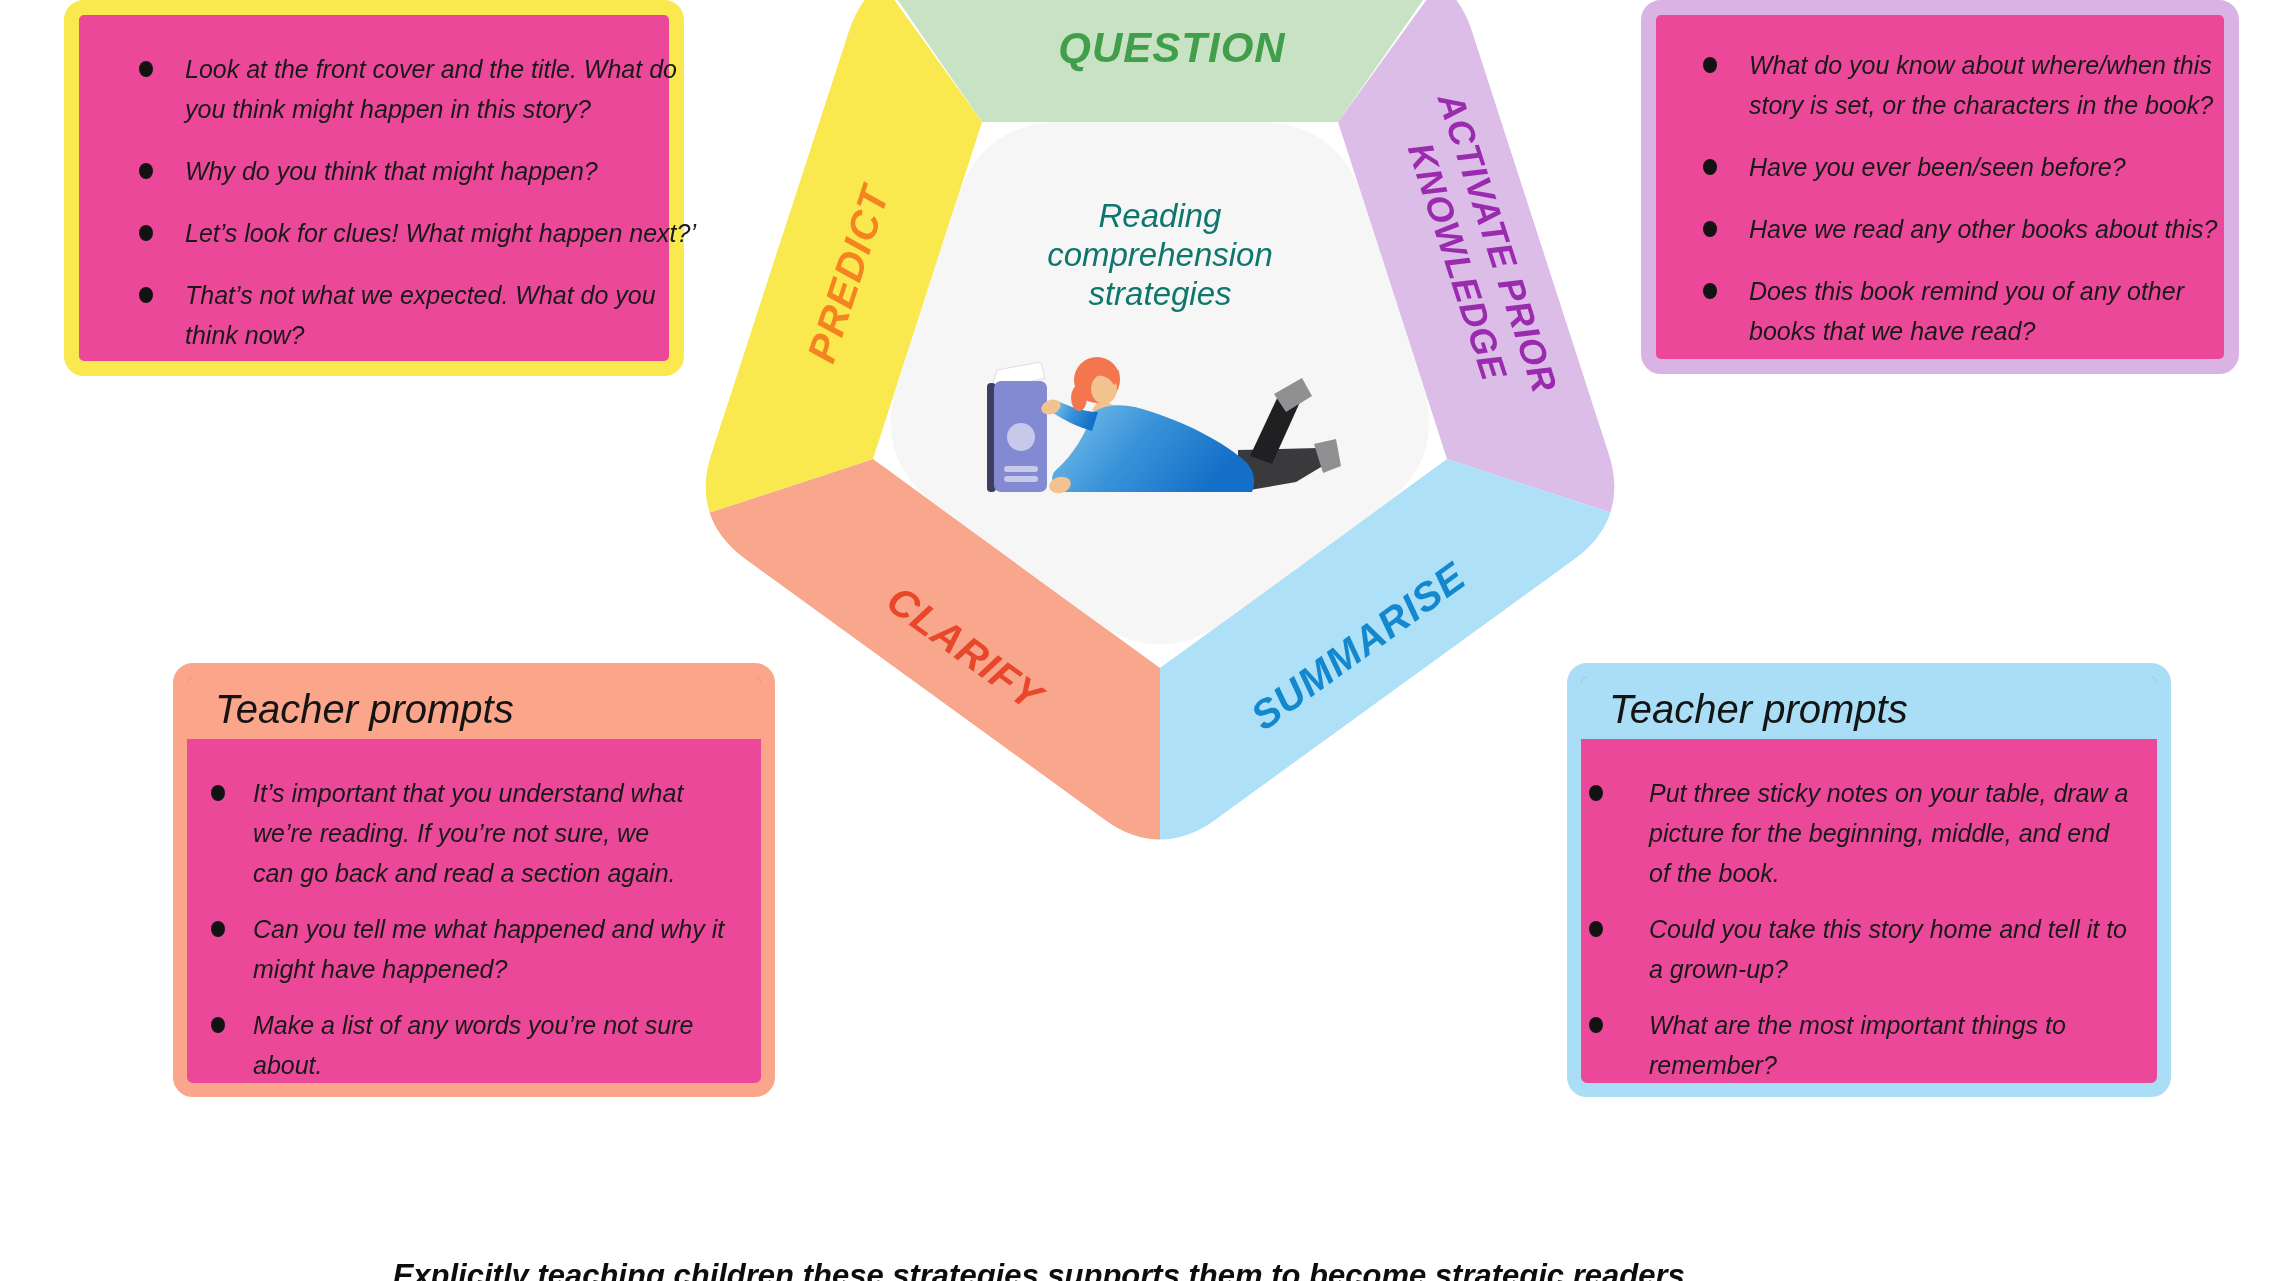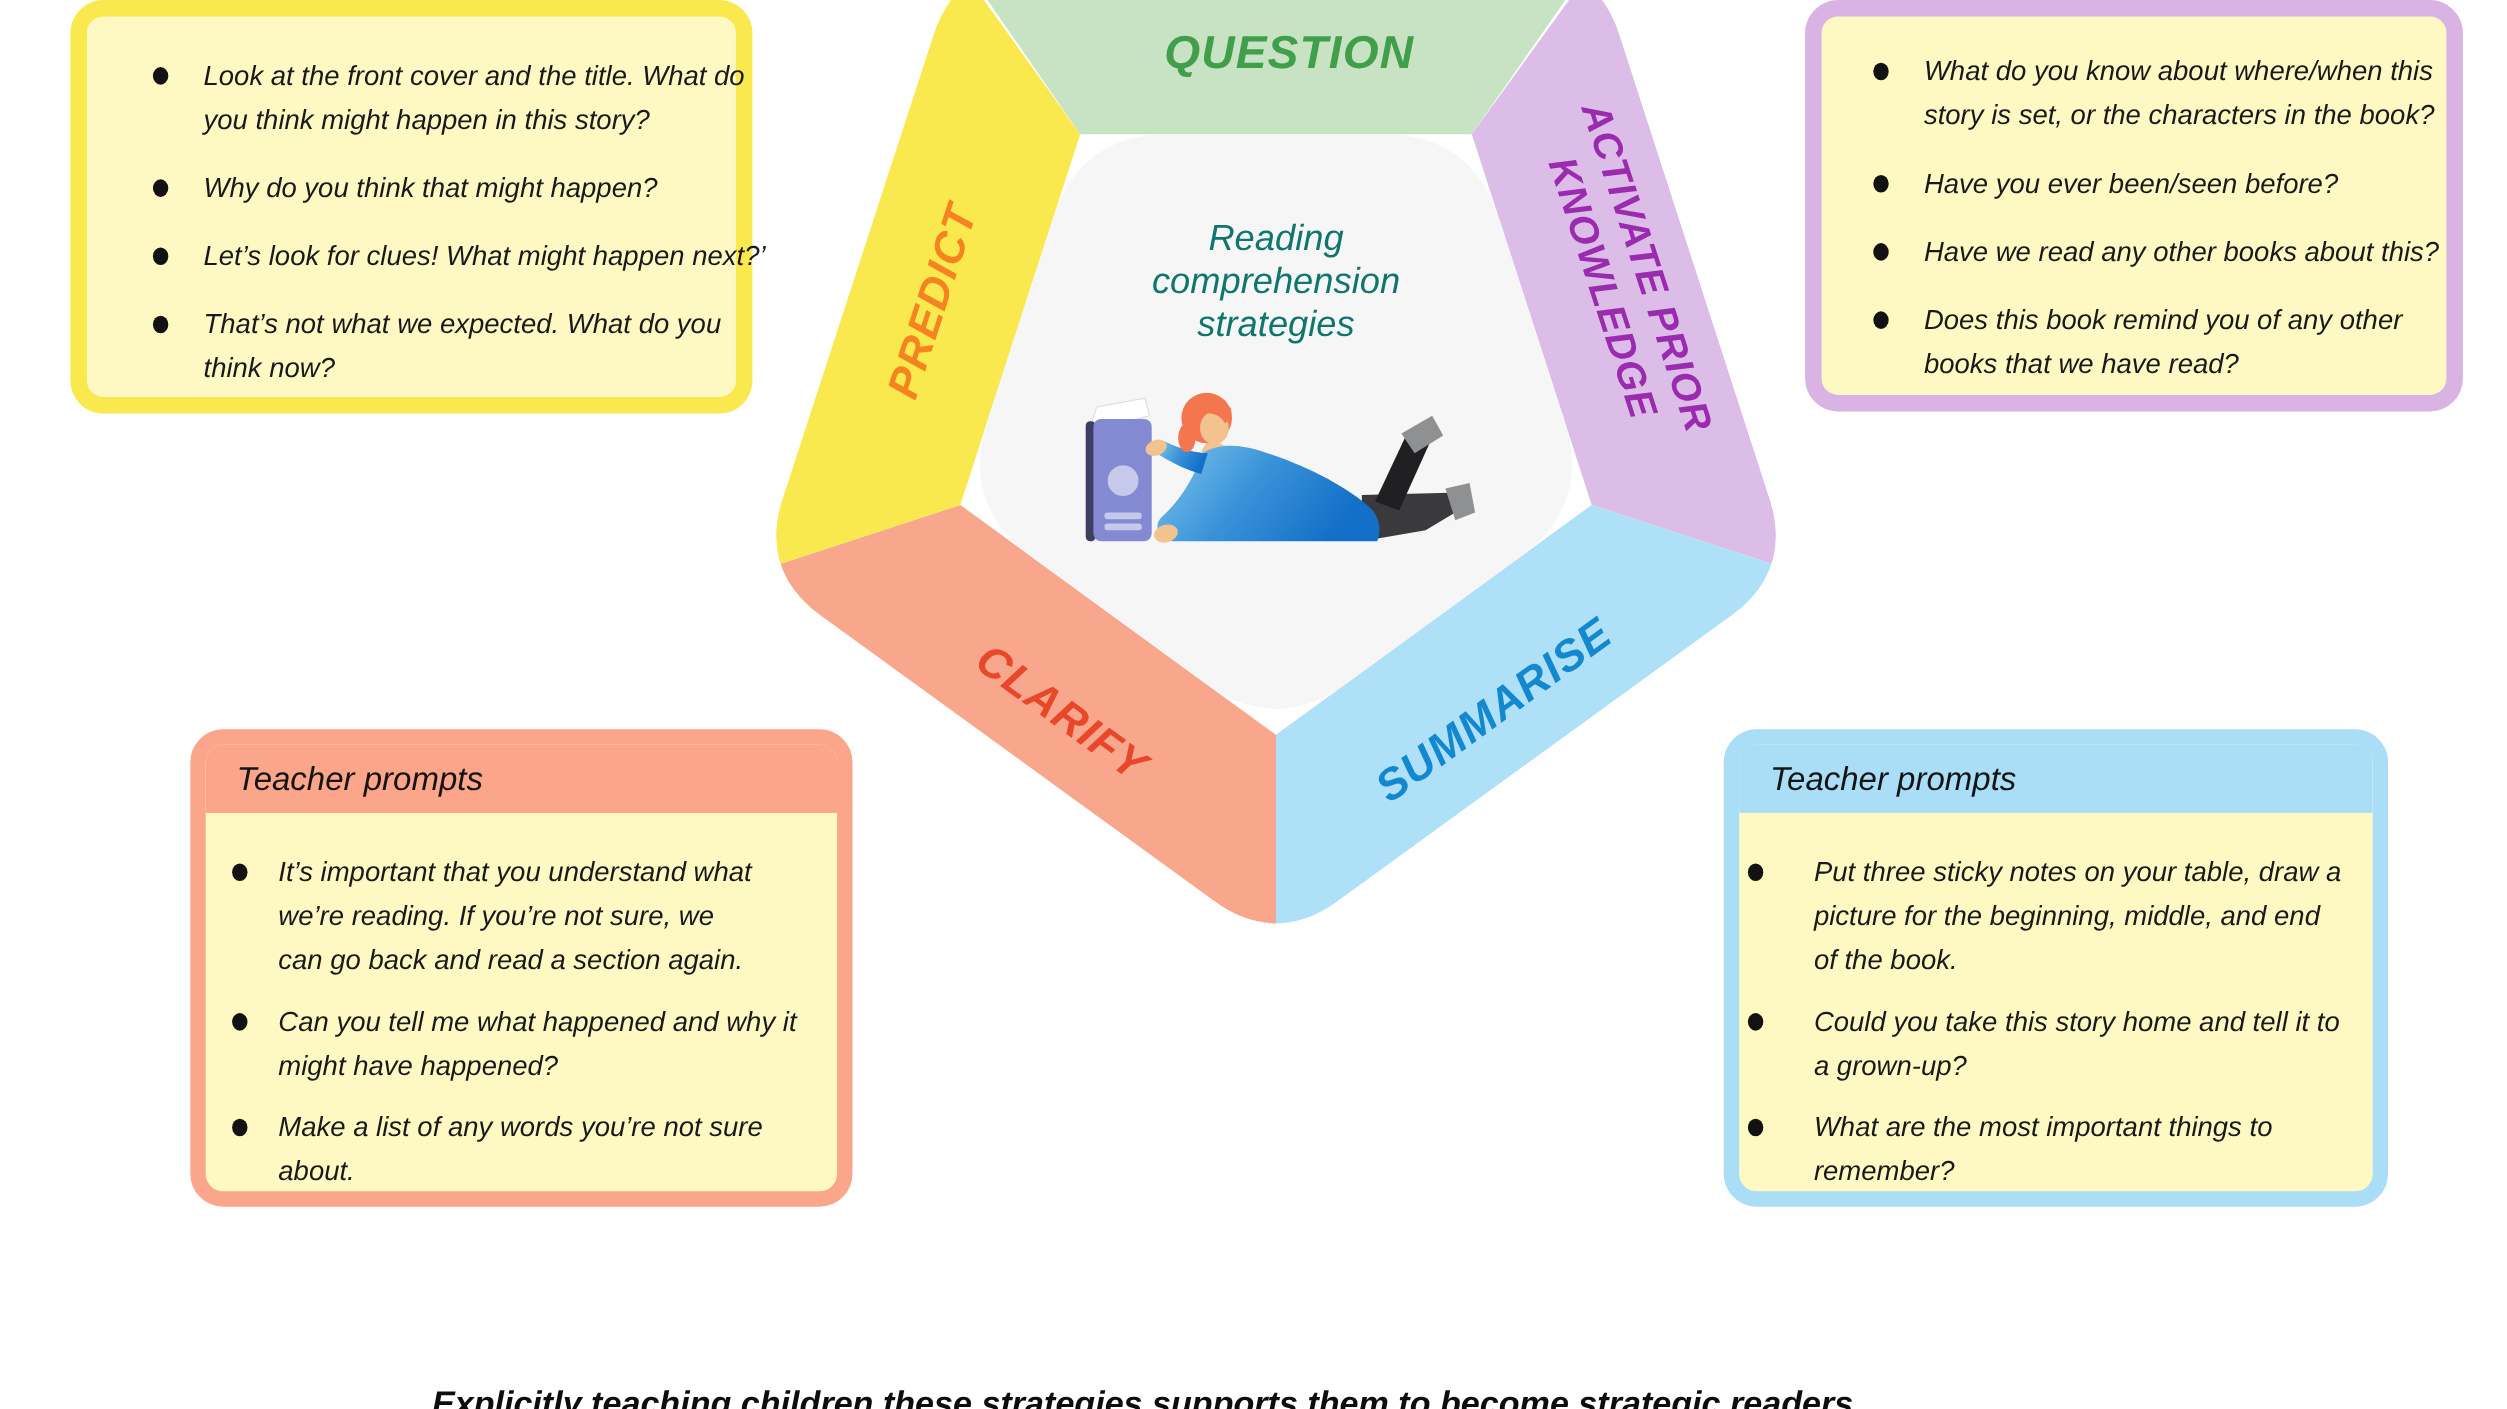--- a/index.html
+++ b/index.html
@@ -19,27 +19,27 @@
   }
   
   .center-caption{
     position:absolute;left:935px;top:196px;width:450px;
     text-align:center;
     font-style:italic;font-size:33px;line-height:39px;color:#0f766e;
   }
   
   .prompt-box{
     position:absolute;box-sizing:border-box;
-    background:#fef9c3;border-radius:30px;
+    background:#ec4899;border-radius:20px;
     border:15px solid #ccc;
   }
   .prompt-box.headed{border-width:14px;overflow:hidden;}
   .box-header{
     padding:12px 0 10px 28px;
-    font-style:italic;font-size:30px;line-height:40px;color:#141414;
+    font-style:italic;font-size:40px;line-height:40px;color:#141414;
   }
   .bullets{list-style:none;margin:0;padding:0;}
   .bullets li{position:relative;margin:0 0 22px 0;}
   .headed .bullets li{margin-bottom:16px;}
   .bullets li .dot{
     position:absolute;top:12px;width:14px;height:16px;border-radius:50%;
     background:#121212;
   }
   .ln{display:block;white-space:nowrap;font-style:italic;font-size:25px;line-height:40px;}
   

